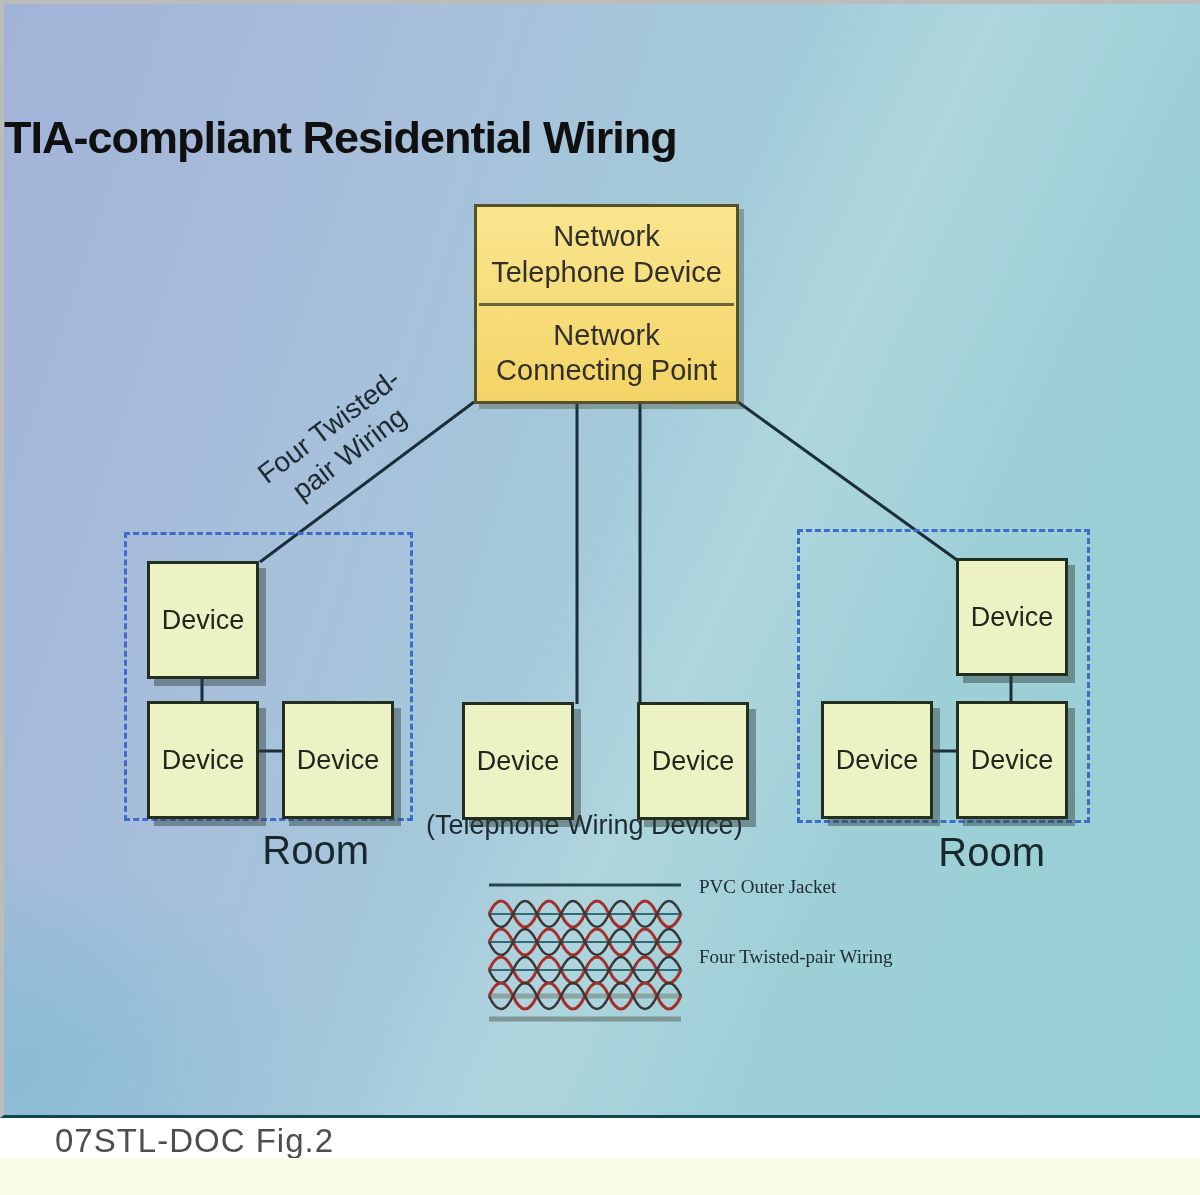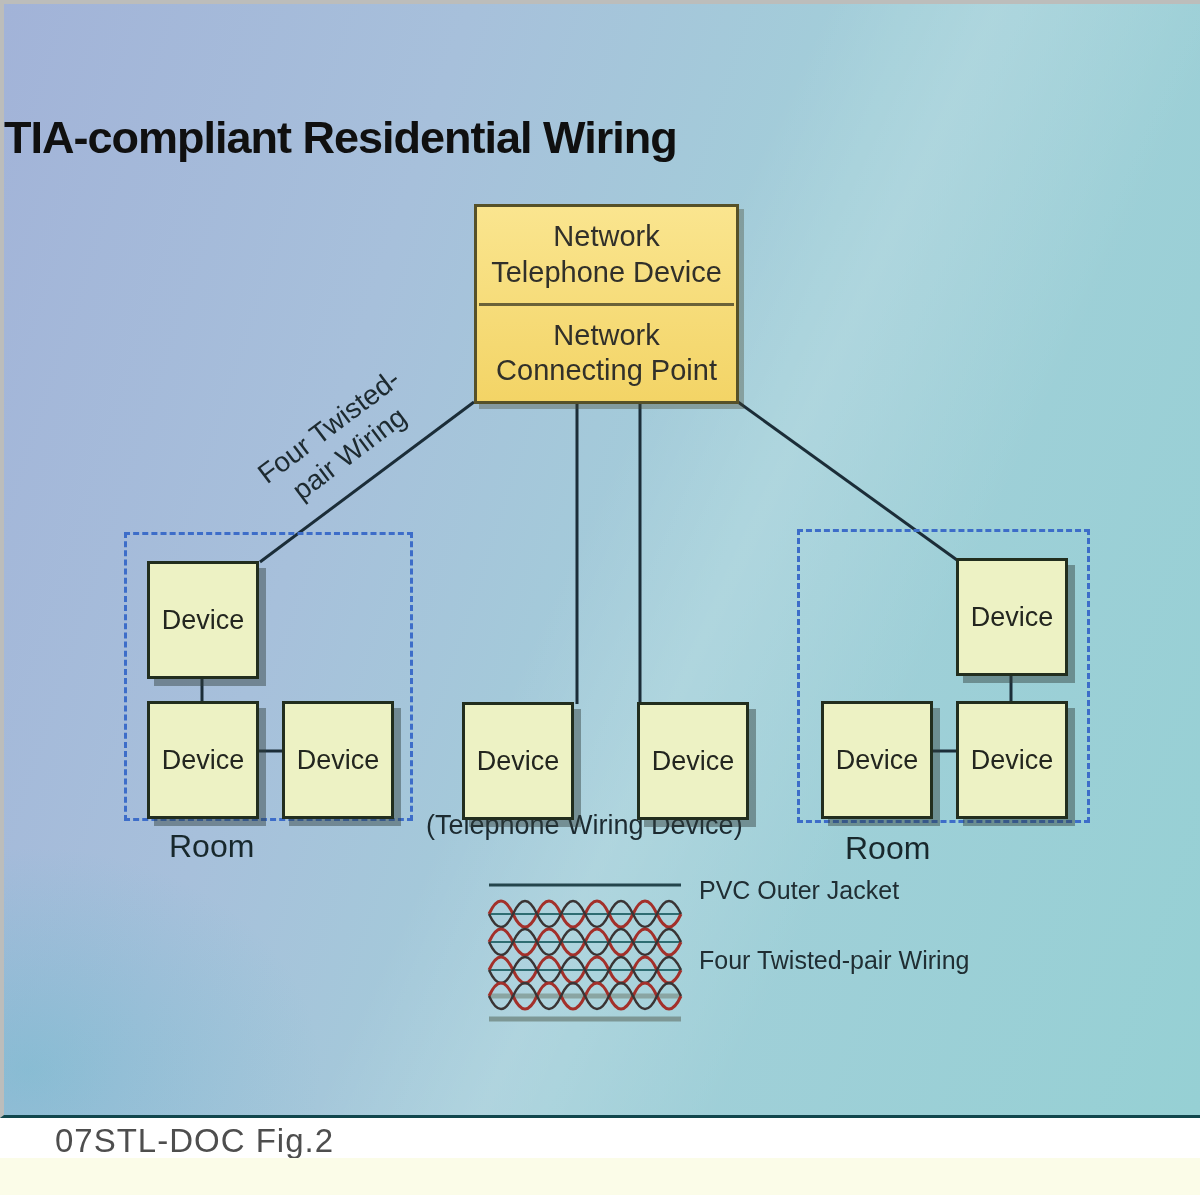--- a/index.html
+++ b/index.html
@@ -39,22 +39,22 @@
   
   .wires{position:absolute;left:0;top:0;z-index:1;}
   
   .room{
     position:absolute;box-sizing:border-box;
     border:3px dashed #3d6dc9;z-index:2;
   }
   .room-left{left:120px;top:528px;width:289px;height:289px;}
   .room-right{left:793px;top:525px;width:293px;height:294px;}
   .room-label{
-    position:absolute;width:200px;text-align:left;
-    font-size:32px;color:#18282c;z-index:2;
+    position:absolute;width:200px;text-align:right;
+    font-size:40px;color:#18282c;z-index:2;
   }
   .room-label-left{left:165px;top:824px;}
   .room-label-right{left:841px;top:826px;}
   
   .device{
     position:absolute;width:112px;height:118px;box-sizing:border-box;
     background:#edf2c4;border:3px solid #222e1e;
     box-shadow:7px 7px 0 rgba(48,62,60,0.45);
     display:flex;align-items:center;justify-content:center;
     font-size:27px;color:#23261f;z-index:3;
@@ -67,21 +67,21 @@
     position:absolute;left:335px;top:436px;width:300px;z-index:2;
     transform:translate(-50%,-50%) rotate(-37deg);
     text-align:center;font-size:28px;color:#1d2a30;line-height:1.2;
   }
   .tel-caption{
     position:absolute;left:422px;top:806px;width:360px;
     font-size:27px;color:#1c2a30;z-index:2;
   }
   
   .legend-art{position:absolute;left:483px;top:874px;z-index:2;}
-  .legend-label{position:absolute;font-size:25px;color:#202e33;z-index:2;}
+  .legend-label{position:absolute;font-size:19px;color:#202e33;z-index:2;font-family:Liberation Serif, serif;}
   .legend-label-pvc{left:695px;top:872px;}
   .legend-label-twisted{left:695px;top:942px;}
   
   .caption-strip{
     position:absolute;left:0;top:1118px;width:1200px;height:40px;background:#ffffff;
   }
   .figure-id{
     position:absolute;left:55px;top:1122px;font-size:33px;color:#4e4e4e;letter-spacing:1px;
   }
   .footer-strip{

